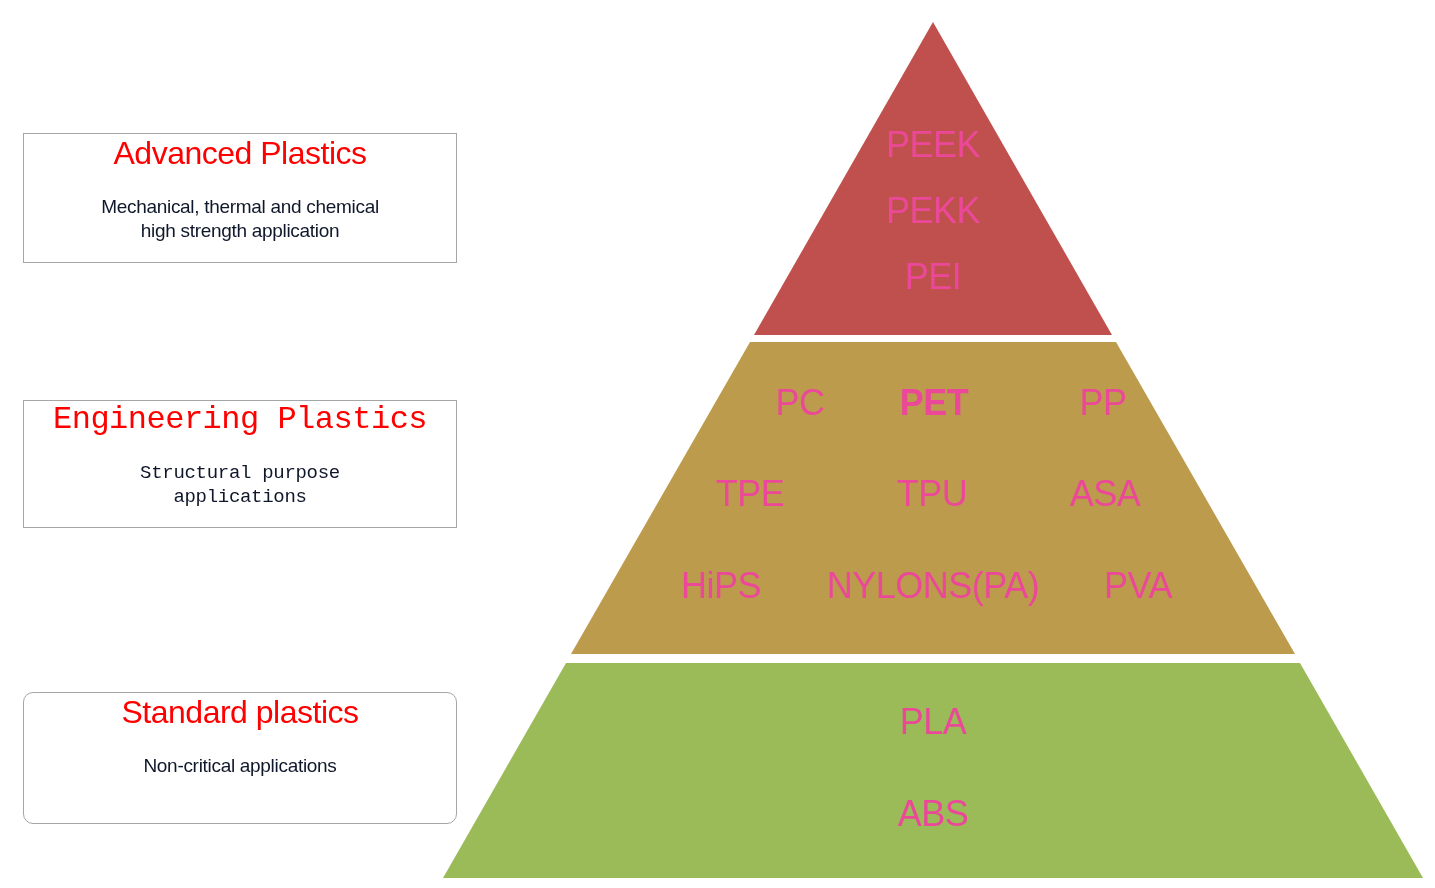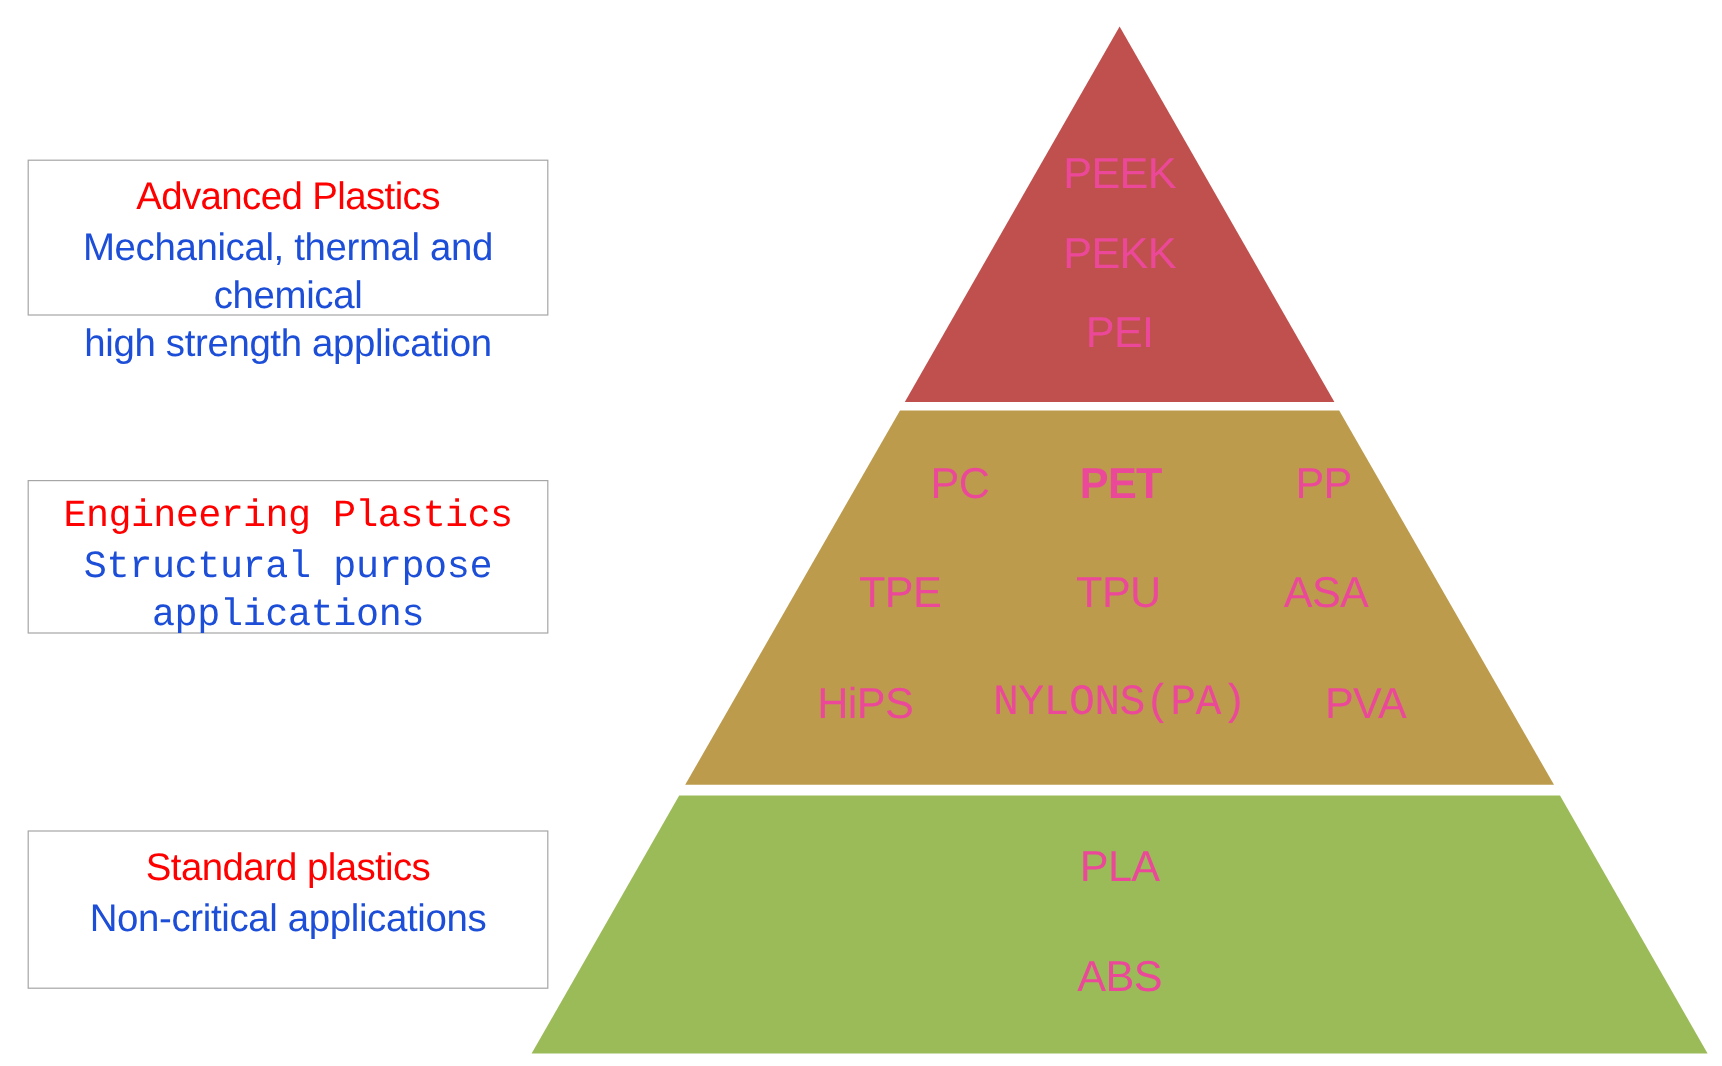--- a/index.html
+++ b/index.html
@@ -32,34 +32,33 @@
     line-height: 1;
   }
   .legend-box {
     position: absolute;
     left: 23px;
     width: 434px;
     box-sizing: border-box;
     background: #ffffff;
     border: 1px solid #a6a6a6;
     text-align: center;
-    padding-top: 10px;
   }
   .legend-title {
     font-size: 32px;
     letter-spacing: -0.5px;
     line-height: 1.2;
     color: #ff0000;
   }
   .legend-desc {
-    margin-top: 4px;
-    font-size: 32px;
+    margin-top: 23px;
+    font-size: 19px;
     letter-spacing: -0.3px;
     line-height: 1.25;
-    color: #1d4ed8;
+    color: #0f172a;
     white-space: pre-line;
   }
 </style>
 </head>
 <body>
 
 <div class="canvas">
 
   <svg class="pyramid-svg" viewBox="0 0 1435 888">
     <polygon points="933,22 1112,335 754,335" fill="#c0504d"></polygon>
@@ -71,36 +70,36 @@
   <div class="tier-label" style="left:933px; top:211px;">PEKK</div>
   <div class="tier-label" style="left:933px; top:277px;text-align:center;">PEI</div>
 
   <div class="tier-label" style="left:800px; top:403px;text-align:right;">PC</div>
   <div class="tier-label" style="left:934px; top:403px;font-weight:bold;">PET</div>
   <div class="tier-label" style="left:1091px; top:403px;margin-left:12px;">PP</div>
   <div class="tier-label" style="left:750px; top:494px;">TPE</div>
   <div class="tier-label" style="left:932px; top:494px;">TPU</div>
   <div class="tier-label" style="left:1105px; top:494px;">ASA</div>
   <div class="tier-label" style="left:721px; top:586px;">HiPS</div>
-  <div class="tier-label" style="left:933px; top:586px;font-family:Liberation Mono, monospace;">NYLONS(PA)</div>
+  <div class="tier-label" style="left:933px; top:586px;">NYLONS(PA)</div>
   <div class="tier-label" style="left:1138px; top:586px;">PVA</div>
 
   <div class="tier-label" style="left:933px; top:722px;">PLA</div>
   <div class="tier-label" style="left:933px; top:814px;">ABS</div>
 
   <div class="legend-box" style="top:133px; height:130px;">
     <div class="legend-title">Advanced Plastics</div>
     <div class="legend-desc">Mechanical, thermal and chemical
 high strength application</div>
   </div>
 
   <div class="legend-box" style="top:400px; height:128px;font-family:Liberation Mono, monospace;">
     <div class="legend-title">Engineering Plastics</div>
     <div class="legend-desc">Structural purpose
 applications</div>
   </div>
 
-  <div class="legend-box" style="top:692px; height:132px;">
+  <div class="legend-box" style="top:692px; height:132px;border-radius:10px;">
     <div class="legend-title">Standard plastics</div>
     <div class="legend-desc">Non-critical applications</div>
   </div>
 
 </div>
 
 </body></html>

